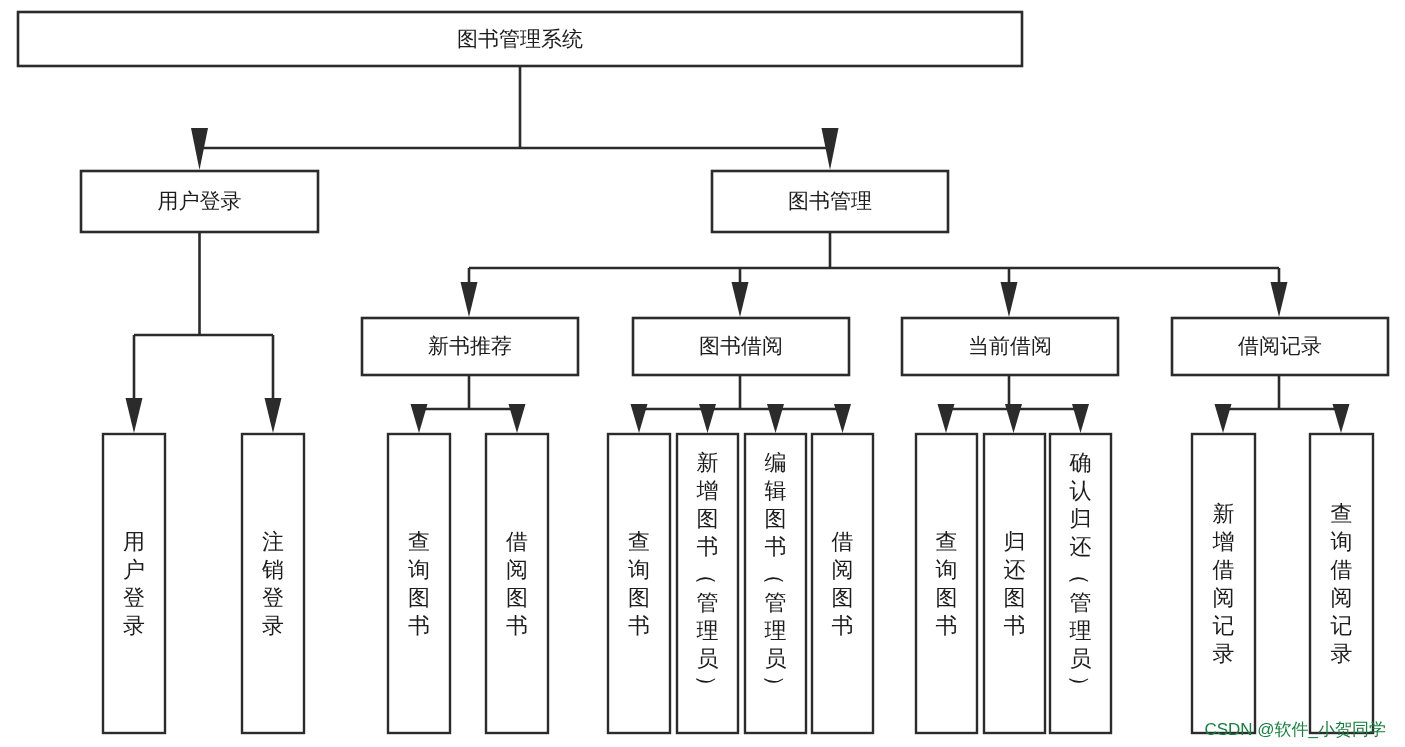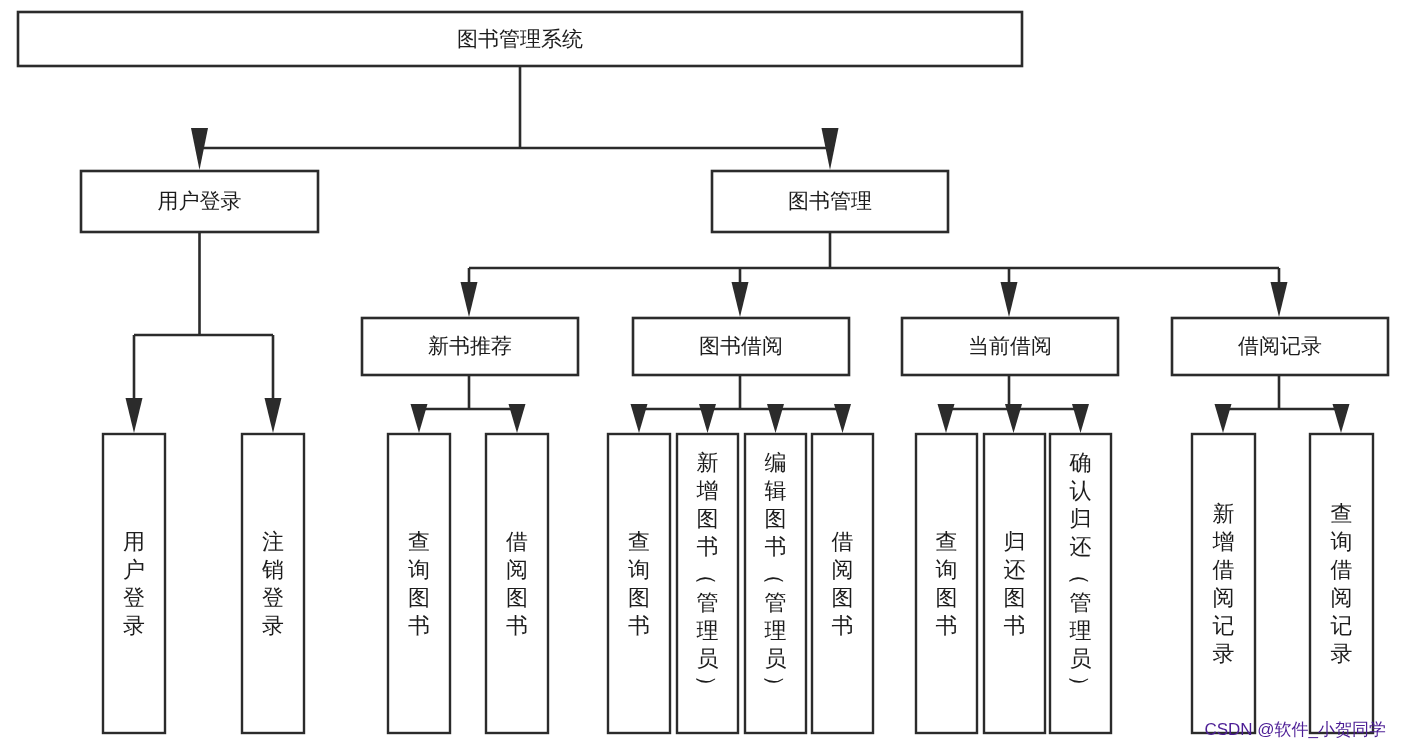--- a/index.html
+++ b/index.html
@@ -50,21 +50,21 @@
     fill: #1c1c1c;
     text-anchor: middle;
     dominant-baseline: middle;
   }
   .watermark {
     position: absolute;
     right: 8px;
     bottom: 6px;
     font-family: "Liberation Sans", "DejaVu Sans", sans-serif;
     font-size: 17px;
-    color: #4c1d95;
+    color: #15803d;
     white-space: nowrap;
     user-select: none;
   }
 </style>
 </head>
 <body>
 
 <div id="diagram-root">
   <svg id="flow" viewBox="0 0 1405 747" xmlns="http://www.w3.org/2000/svg">
 

